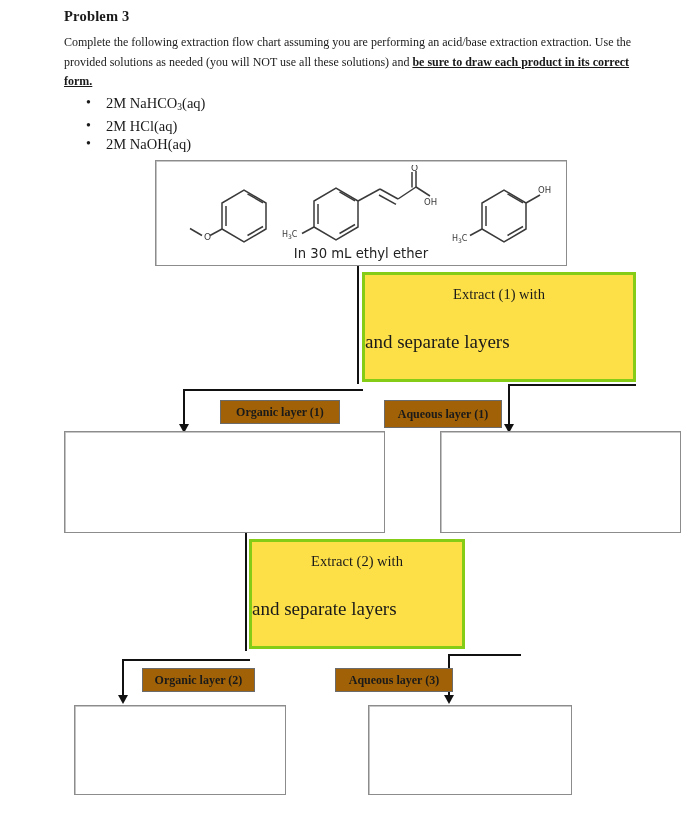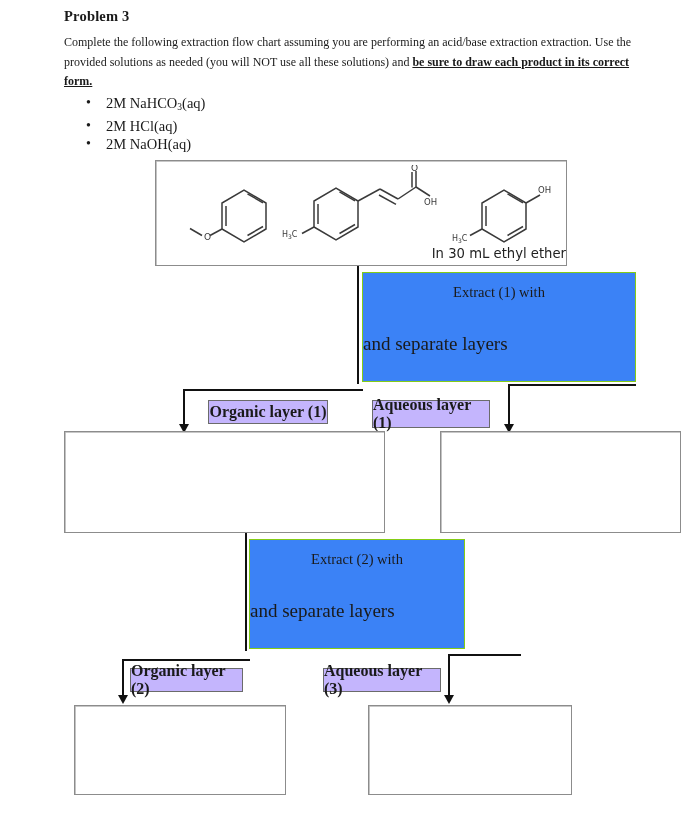--- a/index.html
+++ b/index.html
@@ -29,38 +29,38 @@
   }
   sub{font-size:9.5px;vertical-align:-0.25em;}
 
   
   .box{
     border:1px solid #8c8c8c;
     box-shadow:0.8px 0.8px 0 #b5b5b5 inset;
     background:#fff;box-sizing:border-box;
   }
   .lbl-box{
-    border:1.4px solid #6b6b6b;background:#c4b5fd;box-sizing:border-box;
+    border:1.4px solid #6b6b6b;background:#a16207;box-sizing:border-box;
     display:flex;align-items:center;justify-content:center;
-    font-weight:bold;font-size:16px;
+    font-weight:bold;font-size:12px;margin-left:12px;
   }
   .extract-box{
-    box-sizing:border-box;border:1px solid #84cc16;background:#3b82f6;
+    box-sizing:border-box;border:3px solid #84cc16;background:#fde047;
   }
   .extract-top{
     position:absolute;left:0;right:0;top:11px;text-align:center;font-size:14.5px;
   }
   .extract-bottom{
     position:absolute;left:0;right:0;bottom:26px;text-align:left;font-size:19px;
   }
 
   
   #mol-box{left:155px;top:160px;width:412px;height:106px;}
   #mol-caption{
-    position:absolute;left:0;right:0;bottom:4px;text-align:right;
+    position:absolute;left:0;right:0;bottom:4px;text-align:center;
     font-family:"DejaVu Sans", sans-serif;font-size:13.2px;color:#222;
   }
   .mol{position:absolute;}
 
   
   .vline{position:absolute;background:#111;width:1.6px;}
   .hline{position:absolute;background:#111;height:1.6px;}
   .arrowhead{
     position:absolute;width:0;height:0;
     border-left:5.5px solid transparent;border-right:5.5px solid transparent;

